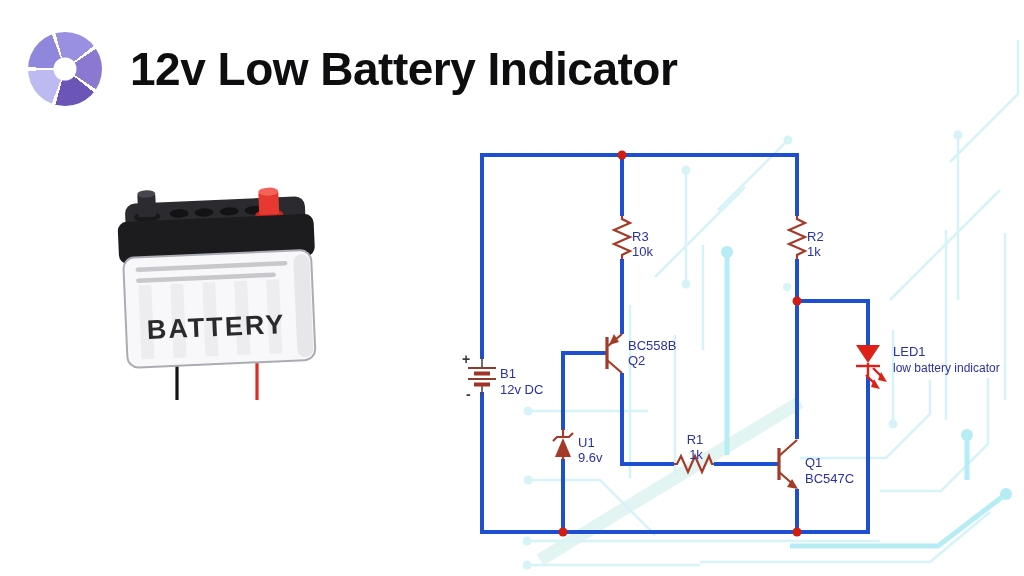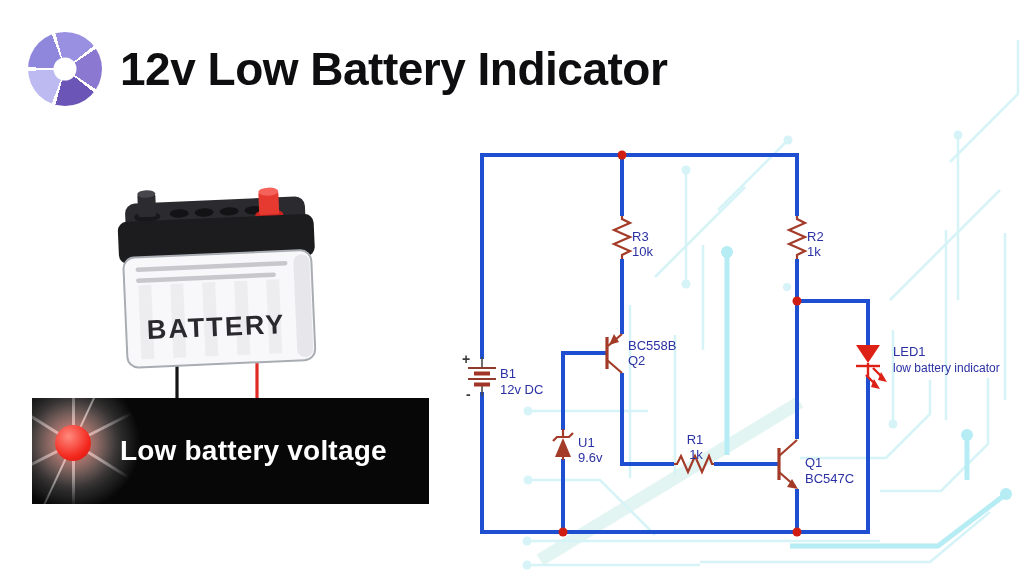--- a/index.html
+++ b/index.html
@@ -9,21 +9,21 @@
   
   .logo{position:absolute;left:28px;top:32px;width:74px;height:74px;border-radius:50%;
     background:conic-gradient(from -90deg,
       #ffffff 0deg 3deg, #8e87dc 3deg 69deg,
       #ffffff 69deg 75deg, #9a90e1 75deg 141deg,
       #ffffff 141deg 147deg, #8a78d1 147deg 213deg,
       #ffffff 213deg 219deg, #6b55b6 219deg 285deg,
       #ffffff 285deg 291deg, #bcbaf0 291deg 357deg, #ffffff 357deg 360deg);}
   .logo::after{content:"";position:absolute;left:50%;top:50%;width:23px;height:23px;
     transform:translate(-50%,-50%);background:#fff;border-radius:50%;}
-  .title{position:absolute;left:120px;top:42px;margin:0;font-size:46px;font-weight:700;
+  .title{position:absolute;left:130px;top:42px;margin:0;font-size:46px;font-weight:700;
     color:#0e0e10;letter-spacing:-0.5px;white-space:nowrap;}
 
   
   .banner{position:absolute;left:32px;top:398px;width:397px;height:106px;
     background:var(--banner_bg,#070707);overflow:hidden;}
   .flare{position:absolute;left:41px;top:45px;width:0;height:0;}
   .flare .glow{position:absolute;left:-70px;top:-70px;width:140px;height:140px;border-radius:50%;
     background:radial-gradient(circle,rgba(255,245,240,.75) 0%,rgba(255,255,255,.18) 45%,rgba(255,255,255,0) 68%);}
   .beam{position:absolute;left:-1.5px;top:-65px;width:3px;height:130px;
     background:linear-gradient(to bottom,rgba(255,255,255,0),rgba(255,255,255,.95) 50%,rgba(255,255,255,0));}
@@ -232,25 +232,14 @@
       <rect x="92" y="98" width="13" height="74" fill="#ededf0"></rect>
       <rect x="124" y="98" width="13" height="74" fill="#ededf0"></rect>
       <rect x="156" y="98" width="13" height="74" fill="#ededf0"></rect>
       <rect x="184" y="74" width="16" height="103" rx="8" fill="#e7e7eb"></rect>
     </g>
     <rect x="26" y="80" width="152" height="4.5" rx="2.2" fill="#c7c7cc"></rect>
     <rect x="26" y="91" width="140" height="4.5" rx="2.2" fill="#c7c7cc"></rect>
     <text class="batt-label" x="104" y="152" text-anchor="middle">BATTERY</text>
   </svg>
 
-  <div class="banner">
-    <div class="flare">
-      <div class="glow"></div>
-      <div class="beam"></div>
-      <div class="beam b2"></div>
-      <div class="beam b3"></div>
-      <div class="beam b4"></div>
-      <div class="led-dot"></div>
-    </div>
-    <div class="banner-text">Low battery voltage</div>
-  </div>
 
 </div>
 
 </body></html>

